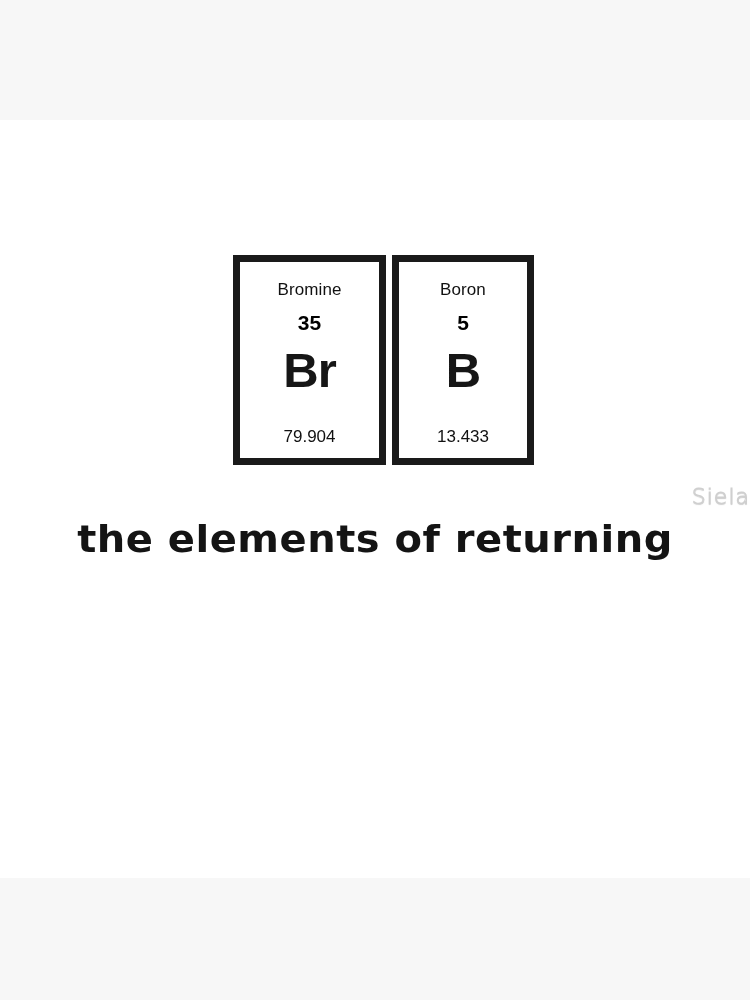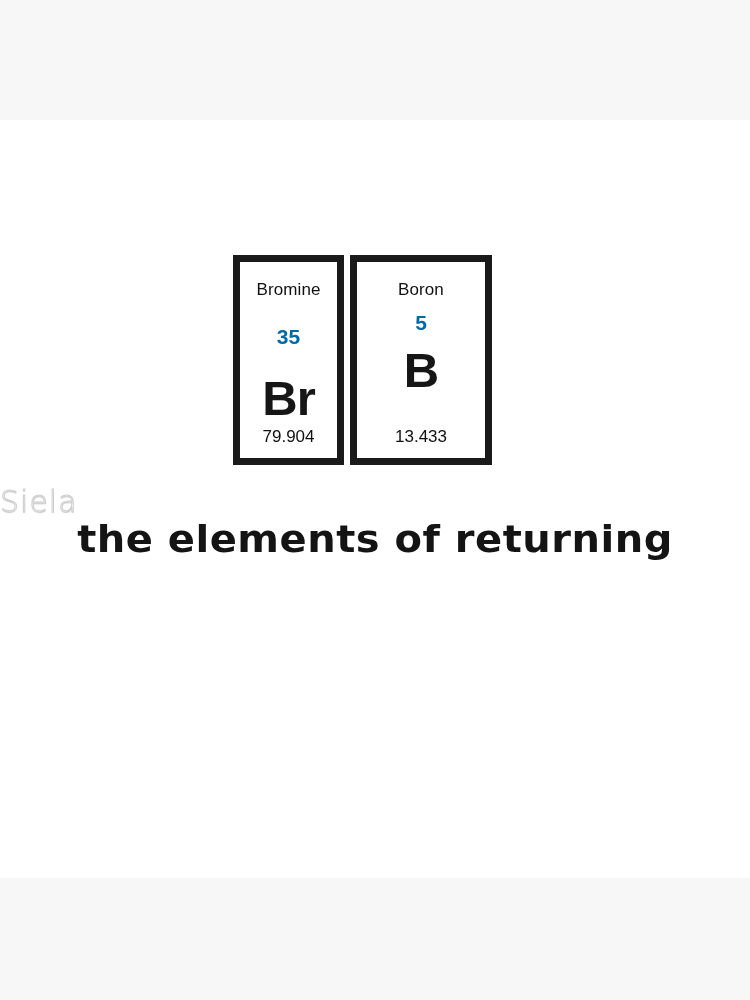--- a/index.html
+++ b/index.html
@@ -49,35 +49,35 @@
   .tile {
     box-sizing: border-box;
     border: 7px solid #1a1a1a;
     background: #ffffff;
     height: 210px;
     display: flex;
     flex-direction: column;
     align-items: center;
     position: relative;
   }
-  .tile-bromine { width: 111px; gap: 14px; }
+  .tile-bromine { width: 153px; }
   .tile-boron   { width: 142px; }
 
   .tile-name {
     font-size: 17px;
     color: #111111;
     letter-spacing: 0.1px;
     margin-top: 19px;
     line-height: 1;
     font-weight: 400;
   }
   .tile-number {
     font-size: 21px;
     font-weight: 700;
-    color: #0369a1;
+    color: #000000;
     margin-top: 14px;
     line-height: 1;
   }
   .tile-symbol {
     font-size: 49px;
     font-weight: 700;
     color: #161616;
     line-height: 1;
     margin-top: 13px;
     letter-spacing: -1px;
@@ -93,22 +93,22 @@
     color: #111111;
     line-height: 1;
   }
 
   
   .watermark {
     position: absolute;
     left: 0;
     right: 0;
     top: 364px;
-    text-align: left;
-    font-size: 30px;
+    text-align: right;
+    font-size: 22px;
     font-weight: 300;
     letter-spacing: 1px;
     color: #ffffff;
     -webkit-text-stroke: 1px #cfcfcf;
     text-shadow: 0 1px 1px rgba(140,140,140,0.45);
     font-family: "DejaVu Sans", sans-serif;
     user-select: none;
   }
 
   

